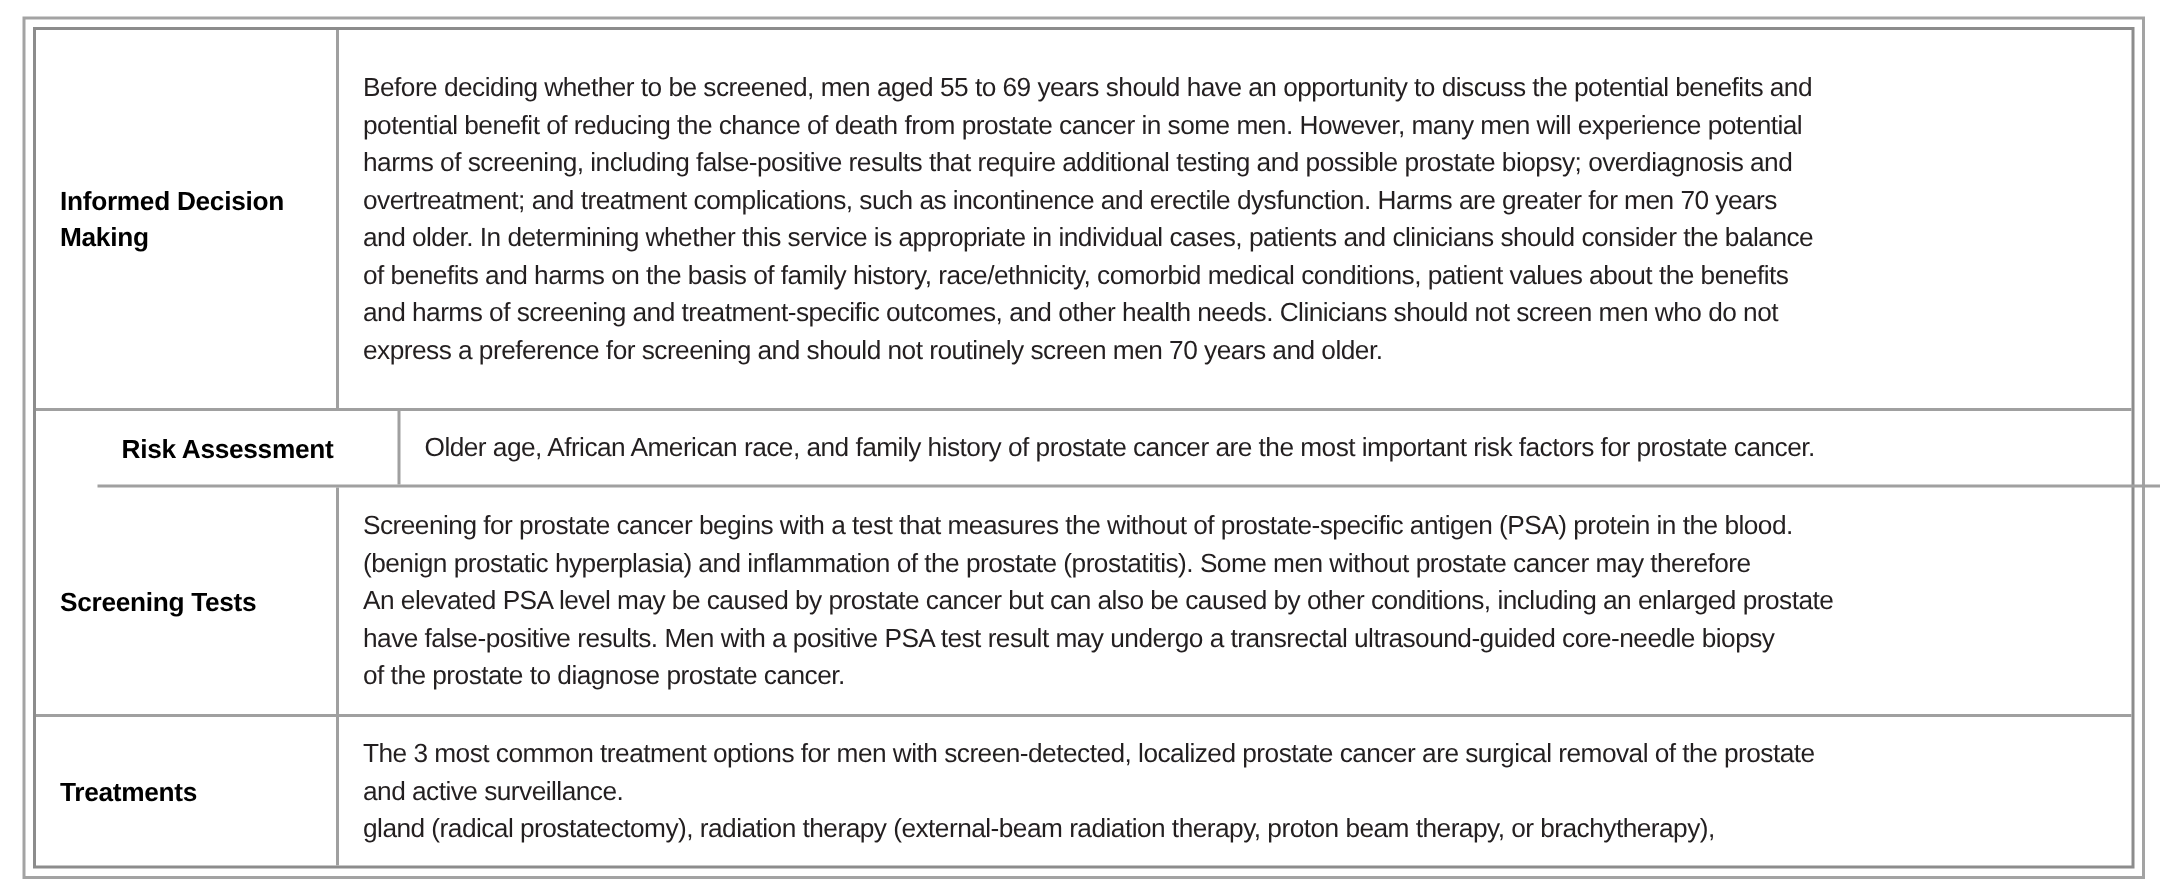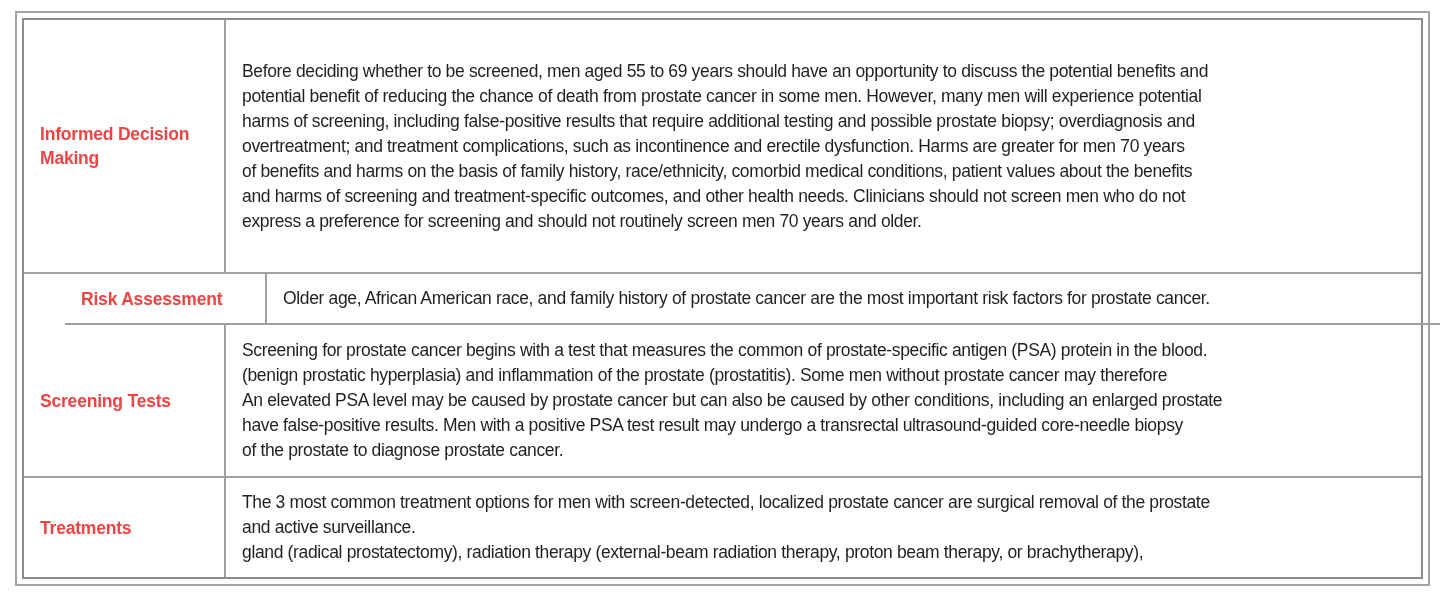--- a/index.html
+++ b/index.html
@@ -6,21 +6,21 @@
   body { width: 1440px; height: 597px; position: relative; overflow: hidden;
          font-family: "Liberation Sans", sans-serif; color: #231f20; }
   .outer { position: absolute; left: 15px; top: 11px; width: 1411px; height: 571px;
            border: 2px solid #a3a3a3; box-sizing: content-box; }
   .tbl { position: absolute; left: 22px; top: 18px; width: 1397px; height: 557px;
          border: 2px solid #8c8c8c; }
   .row { position: absolute; left: 0; width: 1397px; border-bottom: 2px solid #a0a0a0; }
   .row.last { border-bottom: none; }
   .label { position: absolute; left: 0; top: 0; bottom: 0; width: 200px;
            display: flex; align-items: center; padding-left: 16px; box-sizing: border-box;
-           font-weight: bold; font-size: 17.5px; line-height: 24px; color: #ef4444;
+           font-weight: bold; font-size: 17.5px; line-height: 24px; color: #000000;
            letter-spacing: -0.2px; }
   .divider { position: absolute; left: 200px; top: 0; bottom: 0; width: 0;
              border-left: 2px solid #a0a0a0; }
   .body { position: absolute; left: 218px; top: 0; bottom: 0; right: 10px;
           display: flex; flex-direction: column; justify-content: center;
           font-size: 17.5px; line-height: 25px; color: #231f20; letter-spacing: -0.35px;
           white-space: nowrap; }
   .line { display: block; }
 </style>
 </head>
@@ -36,20 +36,21 @@
         <span class="line">Informed Decision</span>
         <span class="line">Making</span>
       </div>
     </div>
     <div class="divider"></div>
     <div class="body">
       <span class="line">Before deciding whether to be screened, men aged 55 to 69 years should have an opportunity to discuss the potential benefits and</span>
       <span class="line">potential benefit of reducing the chance of death from prostate cancer in some men. However, many men will experience potential</span>
       <span class="line">harms of screening, including false-positive results that require additional testing and possible prostate biopsy; overdiagnosis and</span>
       <span class="line">overtreatment; and treatment complications, such as incontinence and erectile dysfunction. Harms are greater for men 70 years</span>
+      <span class="line">and older. In determining whether this service is appropriate in individual cases, patients and clinicians should consider the balance</span>
       <span class="line">of benefits and harms on the basis of family history, race/ethnicity, comorbid medical conditions, patient values about the benefits</span>
       <span class="line">and harms of screening and treatment-specific outcomes, and other health needs. Clinicians should not screen men who do not</span>
       <span class="line">express a preference for screening and should not routinely screen men 70 years and older.</span>
     </div>
   </div>
 
   <div class="row" style="top:254px; height:49px;margin-left:41px;">
     <div class="label">
       <span class="line">Risk Assessment</span>
     </div>
@@ -58,21 +59,21 @@
       <span class="line">Older age, African American race, and family history of prostate cancer are the most important risk factors for prostate cancer.</span>
     </div>
   </div>
 
   <div class="row" style="top:305px; height:151px;">
     <div class="label">
       <span class="line">Screening Tests</span>
     </div>
     <div class="divider"></div>
     <div class="body">
-      <span class="line">Screening for prostate cancer begins with a test that measures the common of prostate-specific antigen (PSA) protein in the blood.</span>
+      <span class="line">Screening for prostate cancer begins with a test that measures the without of prostate-specific antigen (PSA) protein in the blood.</span>
       <span class="line">(benign prostatic hyperplasia) and inflammation of the prostate (prostatitis). Some men without prostate cancer may therefore</span>
       <span class="line">An elevated PSA level may be caused by prostate cancer but can also be caused by other conditions, including an enlarged prostate</span>
       <span class="line">have false-positive results. Men with a positive PSA test result may undergo a transrectal ultrasound-guided core-needle biopsy</span>
       <span class="line">of the prostate to diagnose prostate cancer.</span>
     </div>
   </div>
 
   <div class="row last" style="top:458px; height:99px;">
     <div class="label">
       <span class="line">Treatments</span>

